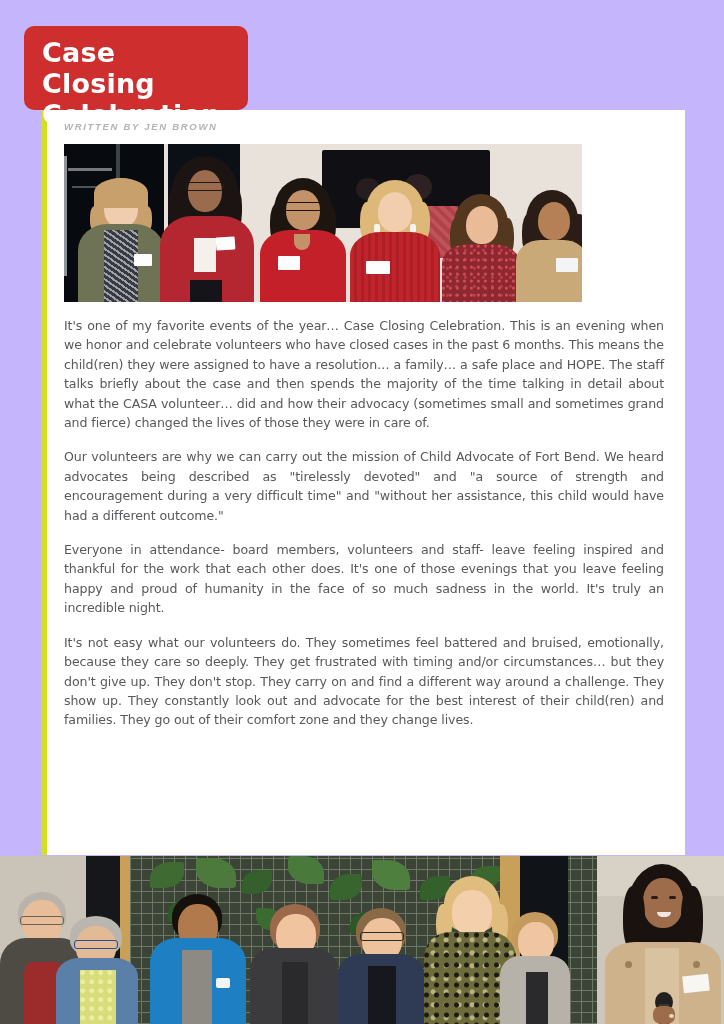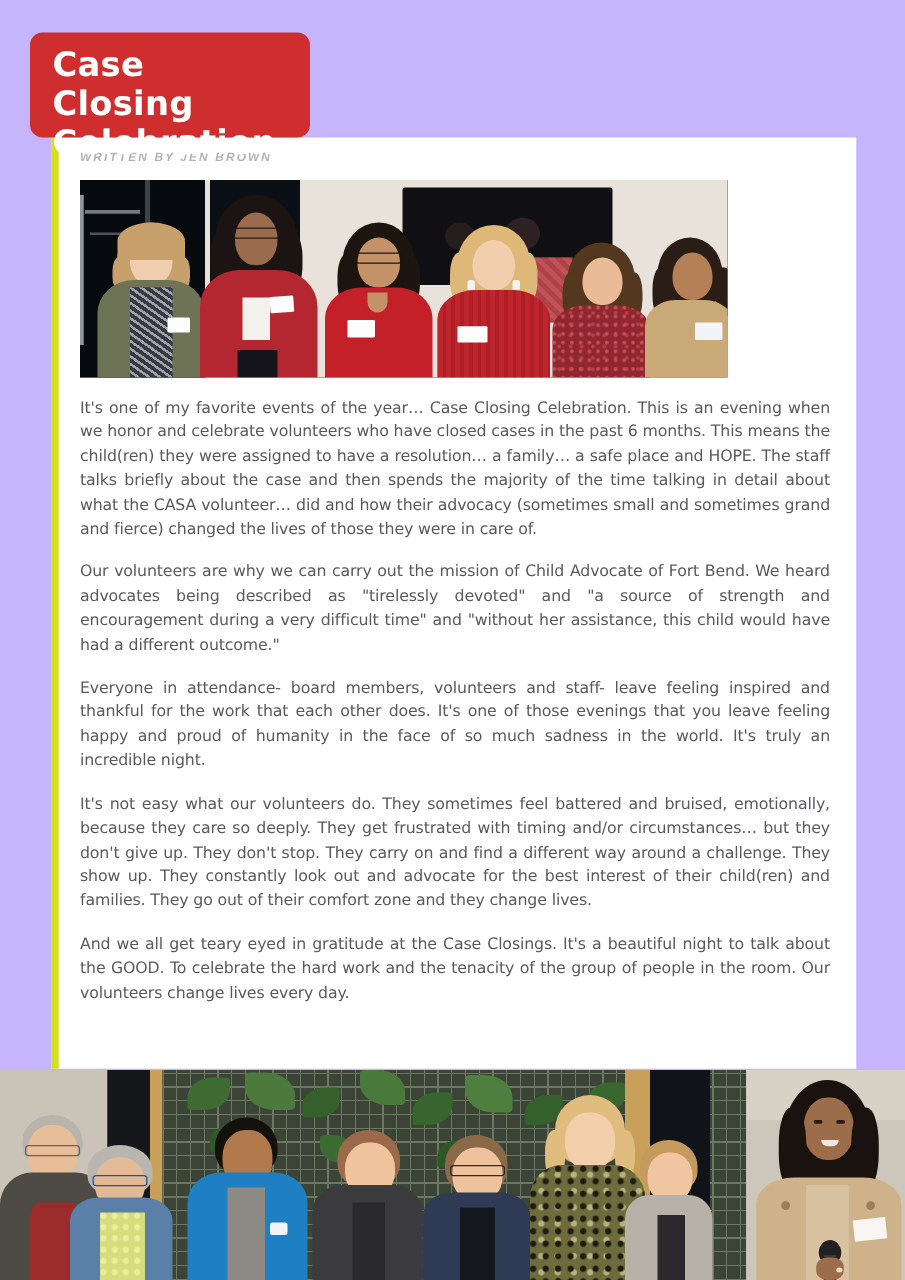--- a/index.html
+++ b/index.html
@@ -225,21 +225,20 @@
           <div class="body" style="left:0;width:72px;height:62px;background:#c9a978;"></div>
           <div class="badge-tag" style="left:40px;bottom:30px;width:22px;height:14px;background:#f2f4f8;"></div>
         </div>
       </div>
 
       <div class="article">
         <p>It's one of my favorite events of the year… Case Closing Celebration. This is an evening when we honor and celebrate volunteers who have closed cases in the past 6 months. This means the child(ren) they were assigned to have a resolution… a family… a safe place and HOPE. The staff talks briefly about the case and then spends the majority of the time talking in detail about what the CASA volunteer… did and how their advocacy (sometimes small and sometimes grand and fierce) changed the lives of those they were in care of.</p>
         <p>Our volunteers are why we can carry out the mission of Child Advocate of Fort Bend. We heard advocates being described as "tirelessly devoted" and "a source of strength and encouragement during a very difficult time" and "without her assistance, this child would have had a different outcome."</p>
         <p>Everyone in attendance- board members, volunteers and staff- leave feeling inspired and thankful for the work that each other does. It's one of those evenings that you leave feeling happy and proud of humanity in the face of so much sadness in the world. It's truly an incredible night.</p>
         <p>It's not easy what our volunteers do. They sometimes feel battered and bruised, emotionally, because they care so deeply. They get frustrated with timing and/or circumstances… but they don't give up. They don't stop. They carry on and find a different way around a challenge. They show up. They constantly look out and advocate for the best interest of their child(ren) and families. They go out of their comfort zone and they change lives.</p>
-        <p>And we all get teary eyed in gratitude at the Case Closings. It's a beautiful night to talk about the GOOD. To celebrate the hard work and the tenacity of the group of people in the room. Our volunteers change lives every day.</p>
       </div>
 
     </div>
   </div>
 
   <div class="photo-strip">
 
     <div class="strip-photo strip-left">
 
       <div style="position:absolute;left:0;top:0;width:86px;height:168px;background:#c9c3b8;"></div>

